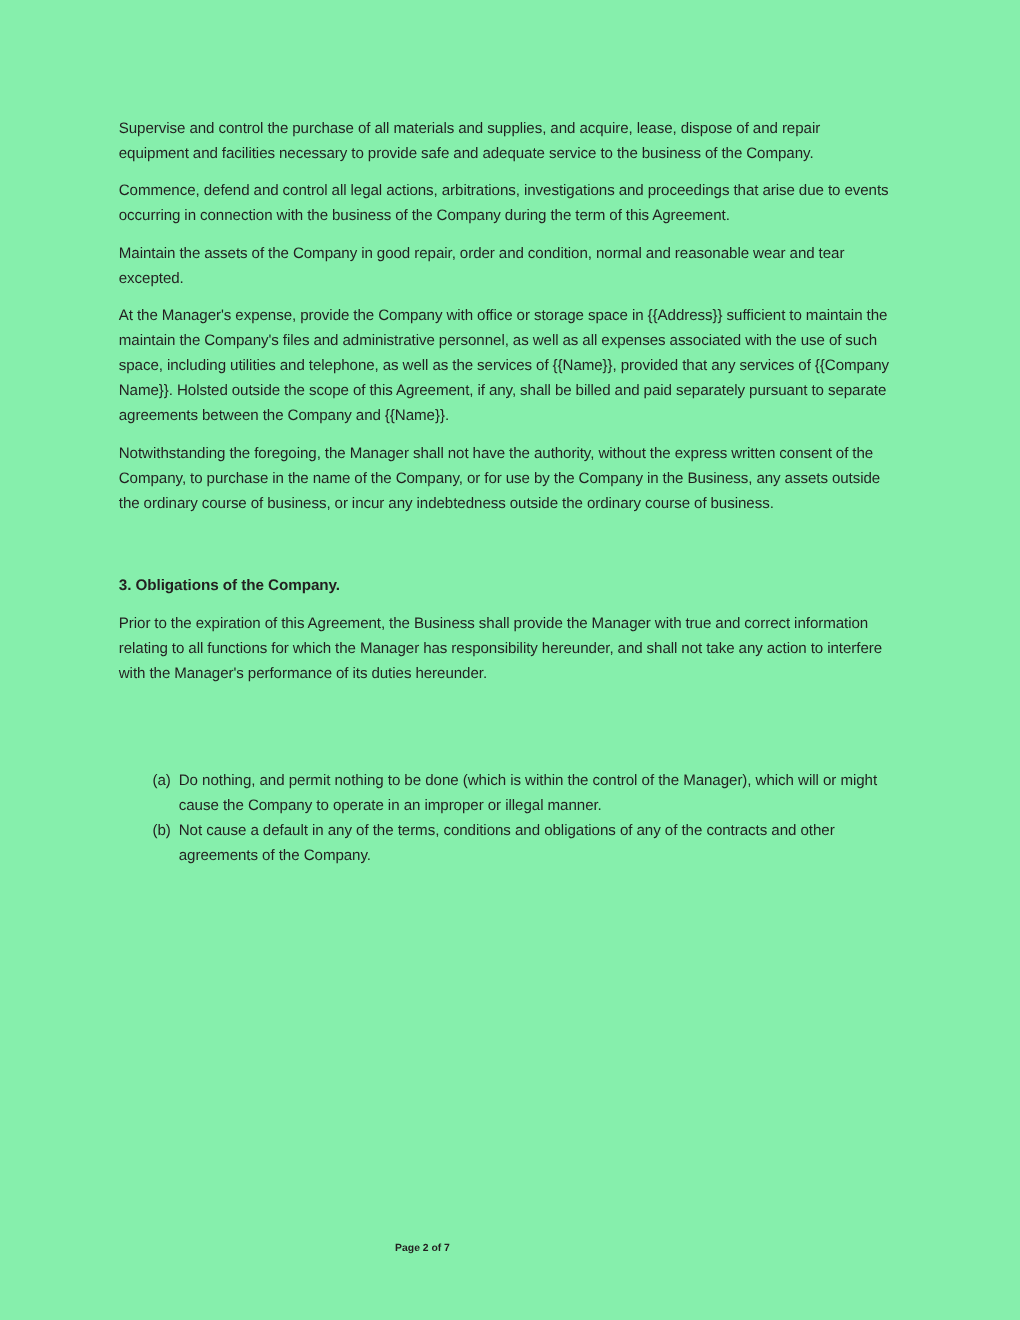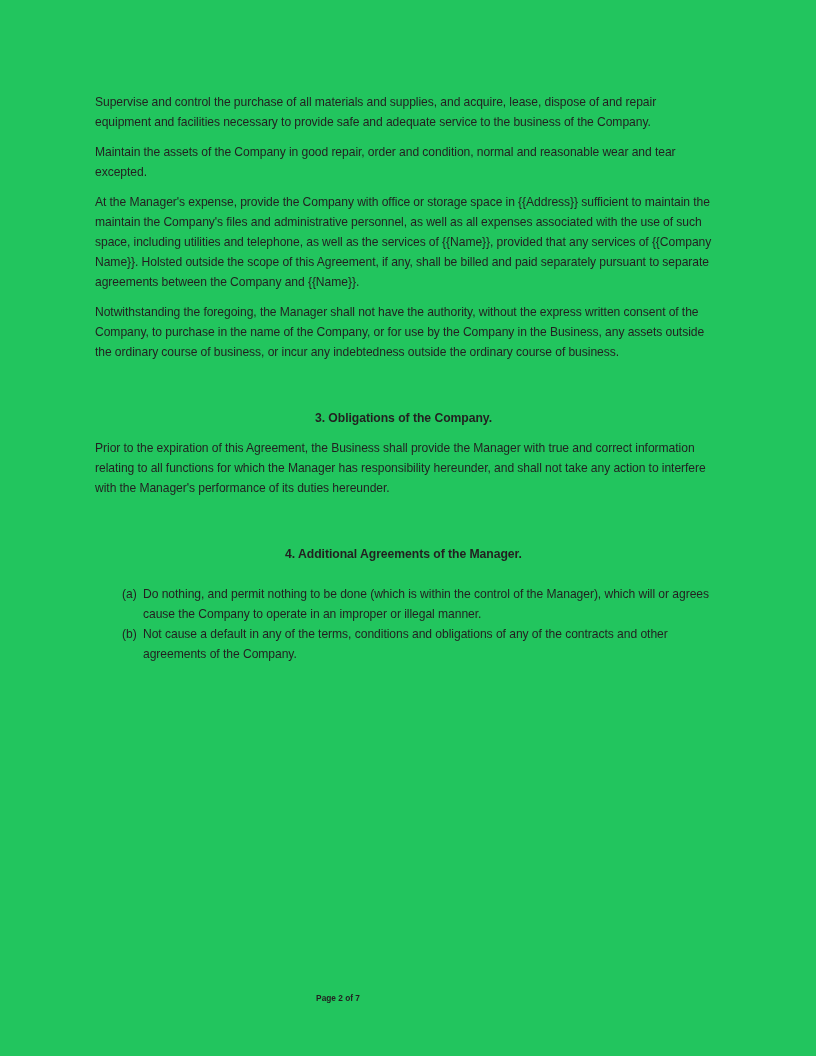--- a/index.html
+++ b/index.html
@@ -13,21 +13,21 @@
     font-family: "Liberation Sans", sans-serif;
     color: #231f20;
     position: relative;
     overflow: hidden;
   }
   .page {
     position: absolute;
     left: 0; top: 0;
     width: 816px;
     height: 1056px;
-    background: #22c55e;
+    background: #86efac;
   }
   .content {
     position: absolute;
     left: 95px;
     top: 92px;
     width: 617px;
   }
   p.para {
     margin: 0 0 10px 0;
     font-size: 12.1px;
@@ -35,21 +35,20 @@
     text-align: left;
     letter-spacing: -0.05px;
     word-spacing: -0.1px;
   }
   h2.heading {
     margin: 0 0 0 0;
     font-size: 12.2px;
     line-height: 20px;
     font-weight: bold;
     letter-spacing: -0.05px;
-    text-align: center;
   }
   .spacer-before-heading {
     height: 36px;
   }
   .after-heading {
     height: 10px;
   }
   ol.lettered {
     list-style: none;
     margin: 10px 0 0 0;
@@ -89,45 +88,45 @@
 </head>
 <body>
 
 <div class="page">
 
   <div class="content">
 
     <p class="para">Supervise and control the purchase of all materials and supplies, and acquire, lease, dispose of and repair equipment and facilities necessary to provide safe and adequate service to the business of the Company.</p>
 
 
+    <p class="para">Commence, defend and control all legal actions, arbitrations, investigations and proceedings that arise due to events occurring in connection with the business of the Company during the term of this Agreement.</p>
 
     <p class="para">Maintain the assets of the Company in good repair, order and condition, normal and reasonable wear and tear excepted.</p>
 
     <p class="para">At the Manager's expense, provide the Company with office or storage space in {{Address}} sufficient to maintain the maintain the Company's files and administrative personnel, as well as all expenses associated with the use of such space, including utilities and telephone, as well as the services of {{Name}}, provided that any services of {{Company Name}}. Holsted outside the scope of this Agreement, if any, shall be billed and paid separately pursuant to separate agreements between the Company and {{Name}}.</p>
 
 
     <p class="para">Notwithstanding the foregoing, the Manager shall not have the authority, without the express written consent of the Company, to purchase in the name of the Company, or for use by the Company in the Business, any assets outside the ordinary course of business, or incur any indebtedness outside the ordinary course of business.</p>
 
     <div class="spacer-before-heading"></div>
 
     <h2 class="heading">3. Obligations of the Company.</h2>
     <div class="after-heading"></div>
 
     <p class="para">Prior to the expiration of this Agreement, the Business shall provide the Manager with true and correct information relating to all functions for which the Manager has responsibility hereunder, and shall not take any action to interfere with the Manager's performance of its duties hereunder.</p>
 
     <div class="spacer-before-heading"></div>
 
-    <h2 class="heading">4. Additional Agreements of the Manager.</h2>
     <div class="after-heading"></div>
 
 
     <ol class="lettered">
       <li>
         <span class="marker">(a)</span>
-        <span class="li-text">Do nothing, and permit nothing to be done (which is within the control of the Manager), which will or agrees cause the Company to operate in an improper or illegal manner.</span>
+        <span class="li-text">Do nothing, and permit nothing to be done (which is within the control of the Manager), which will or might cause the Company to operate in an improper or illegal manner.</span>
       </li>
       <li>
         <span class="marker">(b)</span>
         <span class="li-text">Not cause a default in any of the terms, conditions and obligations of any of the contracts and other agreements of the Company.</span>
       </li>
     </ol>
 
   </div>
 
   <div class="footer">

